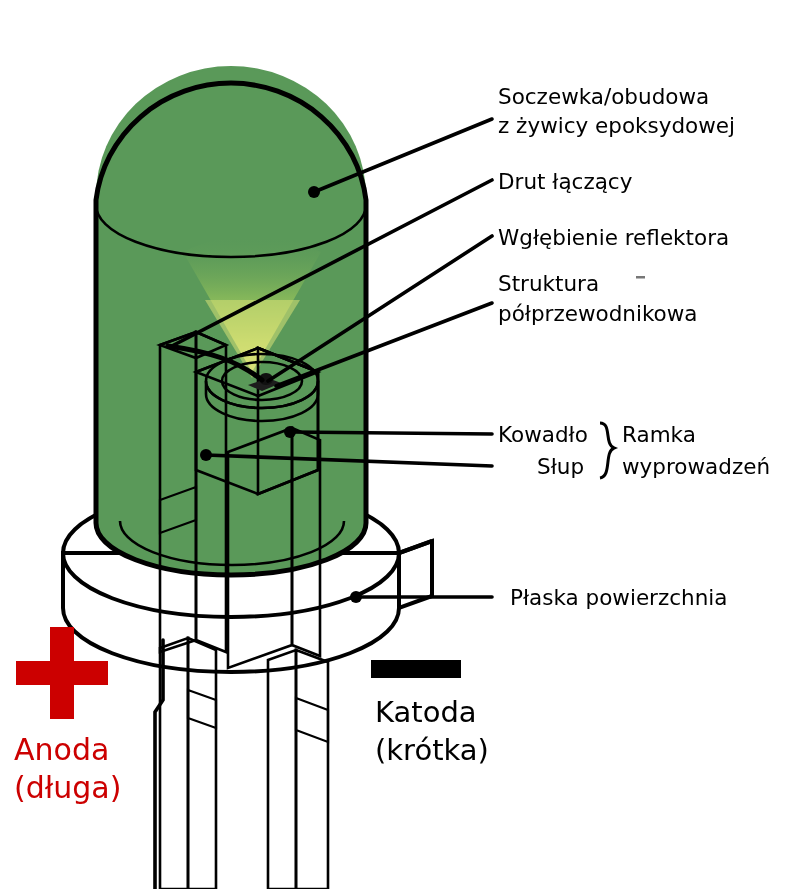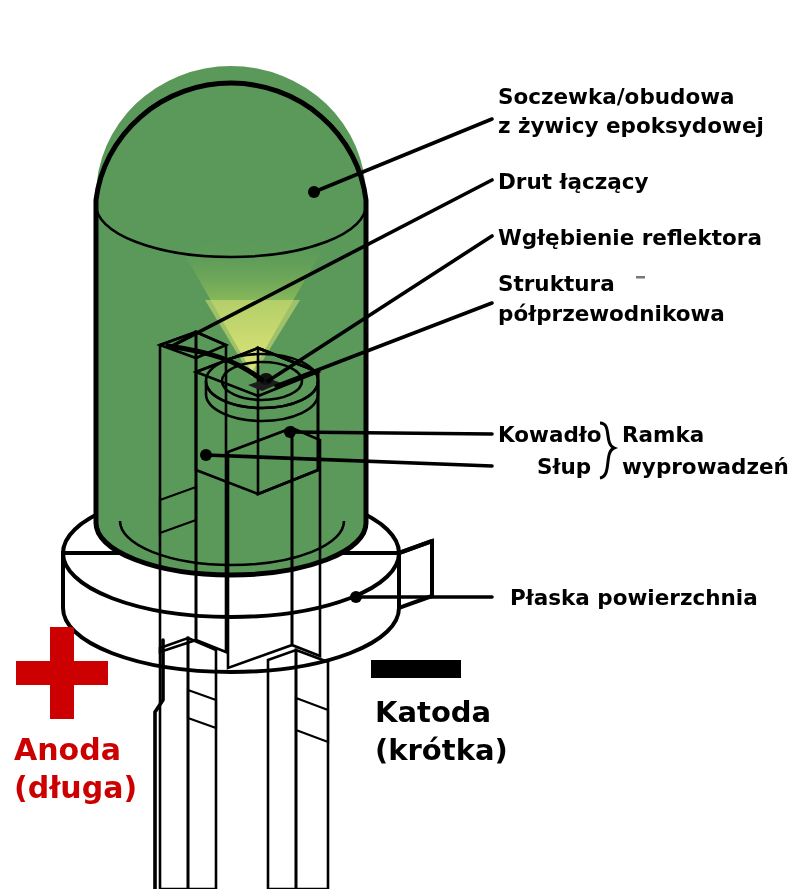--- a/index.html
+++ b/index.html
@@ -1,18 +1,18 @@
 <!DOCTYPE html>
 <html><head>
 <meta charset="utf-8">
 <style>
   html,body{margin:0;padding:0;background:#ffffff;}
   body{width:800px;height:889px;position:relative;overflow:hidden;
        font-family:"DejaVu Sans","Liberation Sans",sans-serif;}
-  #stage{position:absolute;left:0;top:0;width:800px;height:889px;font-weight:bold;}
+  #stage{position:absolute;left:0;top:0;width:800px;height:889px;}
   svg{display:block;}
   .lbl{font-family:"DejaVu Sans","Liberation Sans",sans-serif;
        font-size:21.5px;fill:#000000;dominant-baseline:alphabetic;}
   .lbl-red{font-family:"DejaVu Sans","Liberation Sans",sans-serif;
        font-size:30px;fill:#cc0000;}
   .lbl-big{font-family:"DejaVu Sans","Liberation Sans",sans-serif;
        font-size:29px;fill:#000000;}
   .lead-line{stroke:#000000;stroke-width:3.6;fill:none;stroke-linecap:round;}
   .edge{stroke:#000000;fill:none;}
 </style>

